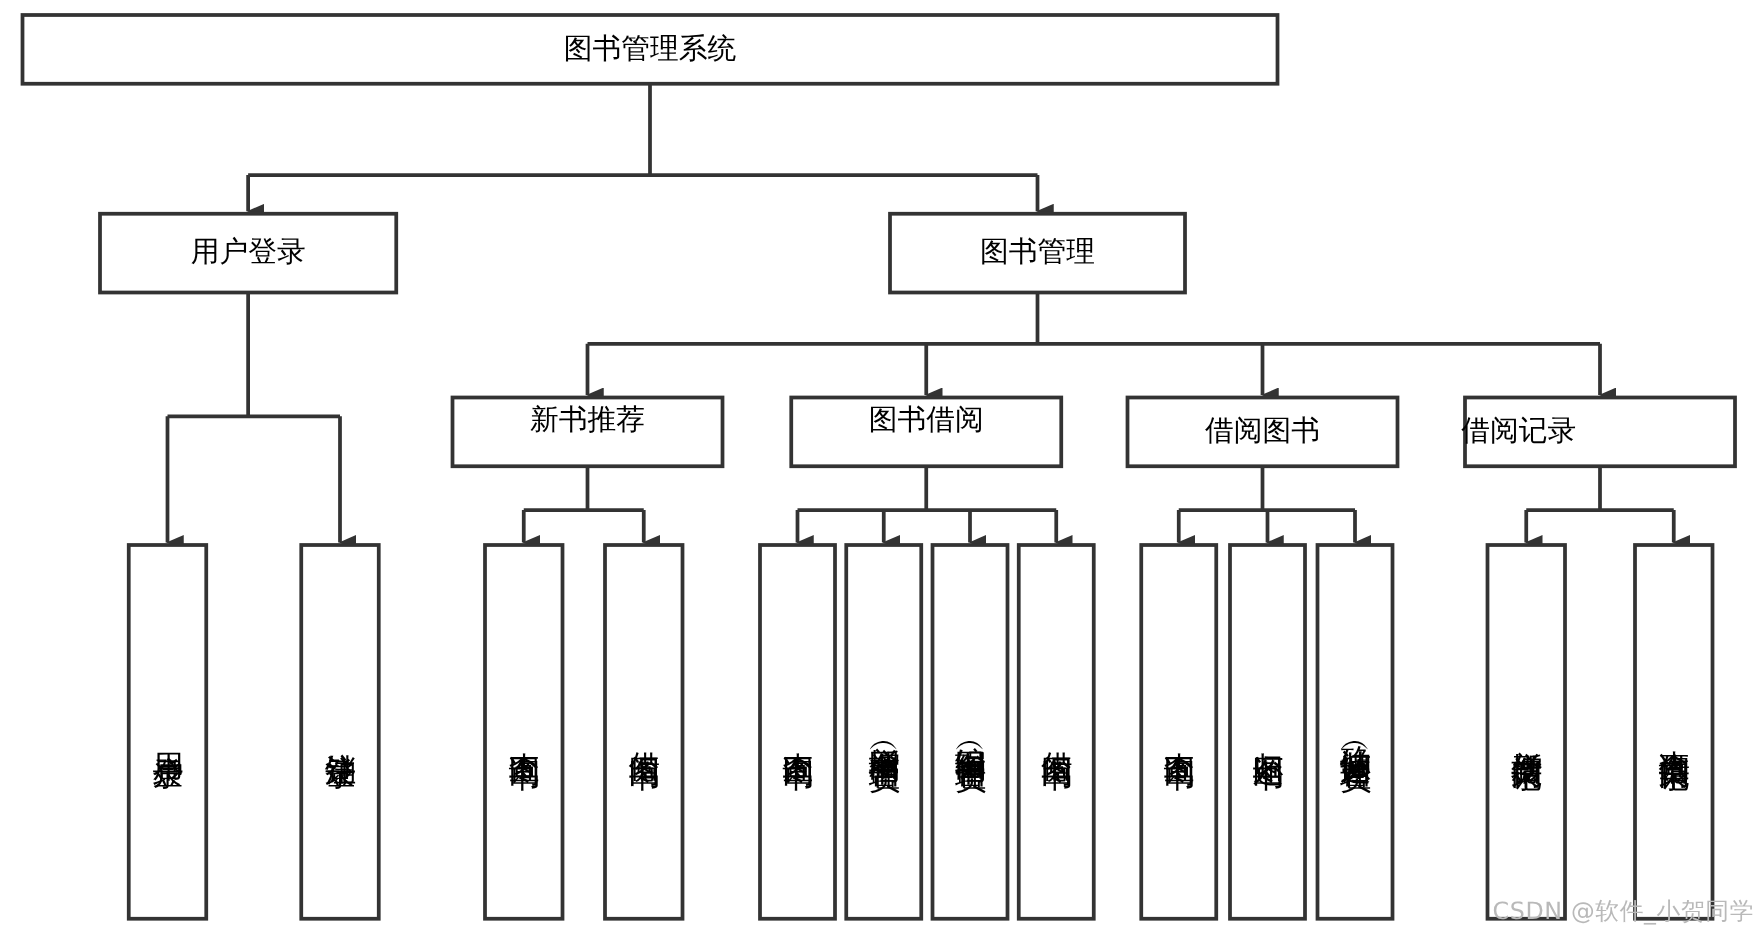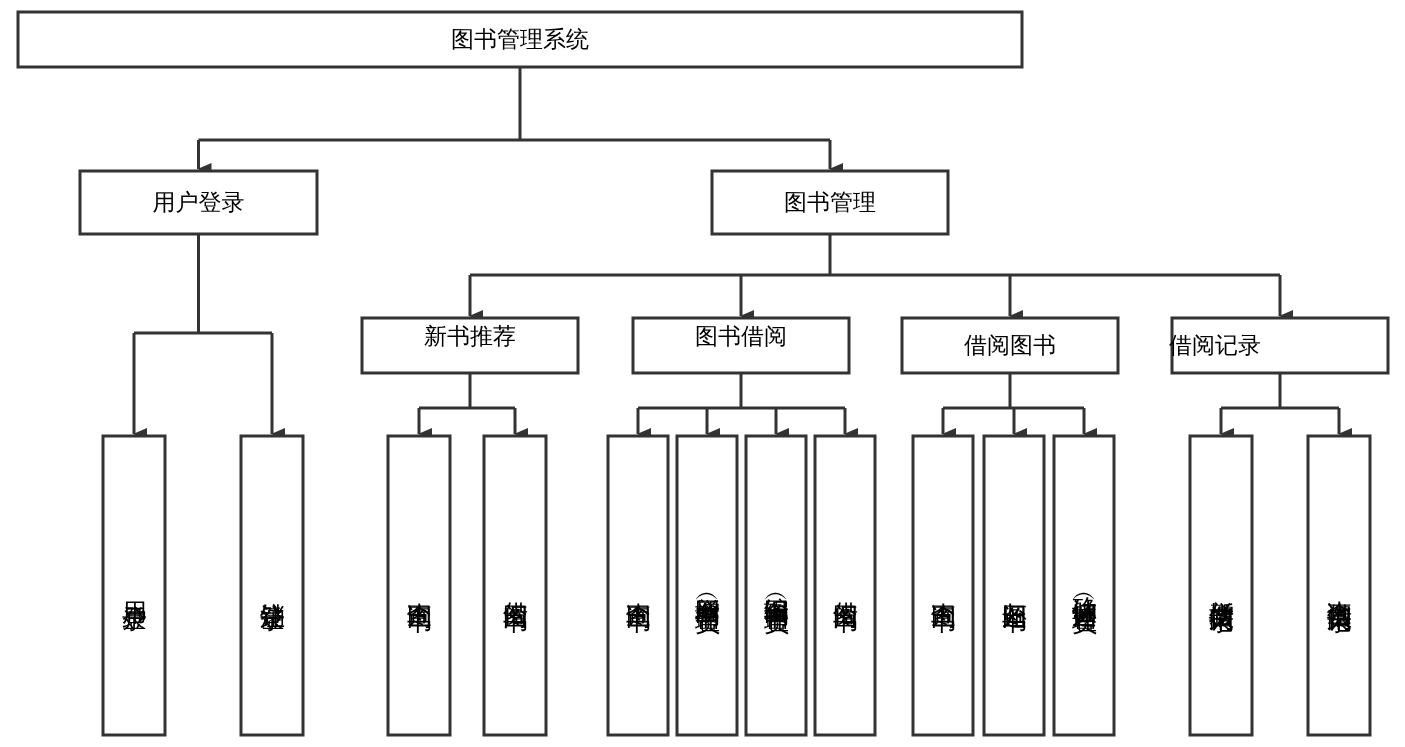--- a/index.html
+++ b/index.html
@@ -157,14 +157,15 @@
       <div class="node-label vertical" style="left: 677px; top: 436px; width: 60px; height: 299px;">新增图书（管理员）</div>
       <div class="node-label vertical" style="left: 746px; top: 436px; width: 60px; height: 299px;">编辑图书（管理员）</div>
       <div class="node-label vertical" style="left: 815px; top: 436px; width: 60px; height: 299px;">借阅图书</div>
       <div class="node-label vertical" style="left: 913px; top: 436px; width: 60px; height: 299px;">查询图书</div>
       <div class="node-label vertical" style="left: 984px; top: 436px; width: 60px; height: 299px;">归还图书</div>
       <div class="node-label vertical" style="left: 1054px; top: 436px; width: 60px; height: 299px;">确认归还（管理员）</div>
       <div class="node-label vertical" style="left: 1190px; top: 436px; width: 62px; height: 299px;">新增借阅记录</div>
       <div class="node-label vertical" style="left: 1308px; top: 436px; width: 62px; height: 299px;">查询借阅记录</div>
     </div>
 
+  <div class="watermark" style="left: 1194px; top: 716px; color: rgb(185, 185, 185);">CSDN @软件_小贺同学</div>
 
 </div>
 
 </body></html>

